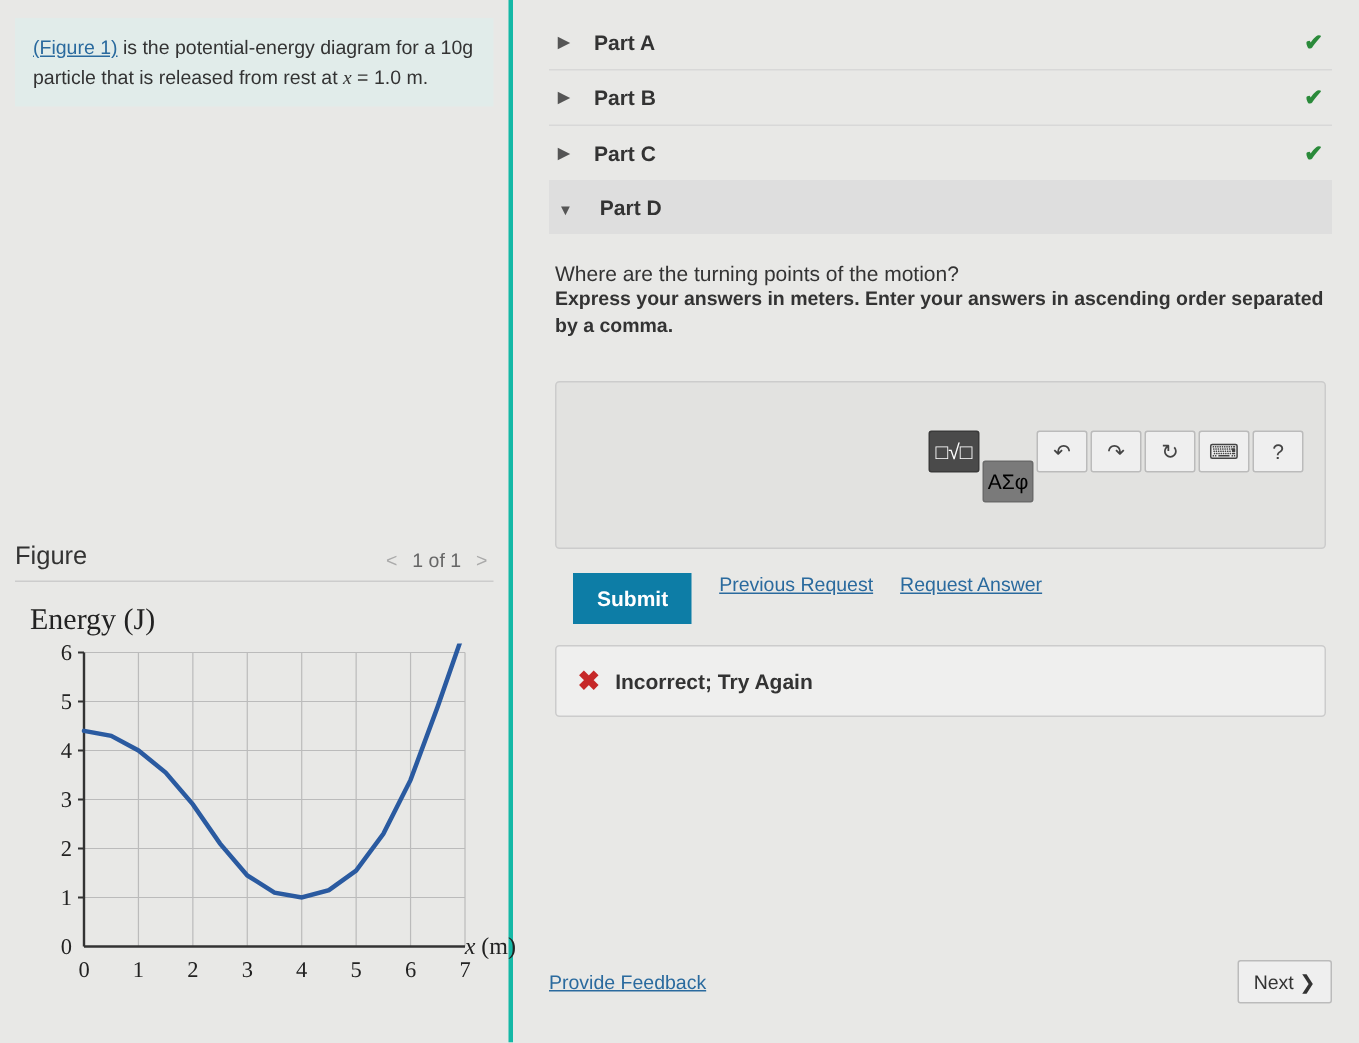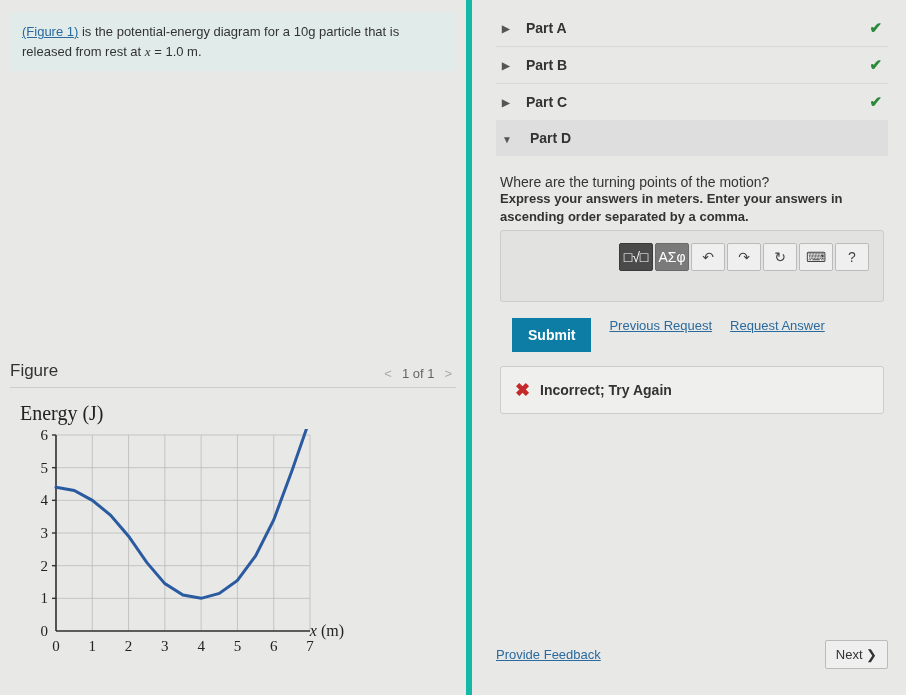--- a/index.html
+++ b/index.html
@@ -6,21 +6,21 @@
 body {
   font-family: Arial, Helvetica, sans-serif;
   background: #e8e8e6;
   width: 906px;
   height: 695px;
   overflow: hidden;
   font-size: 13px;
   color: #333;
 }
 .container { display: flex; height: 100%; }
-.left-panel { width: 472px; padding: 12px 10px; border-right: 6px solid #14b8a6; }
+.left-panel { width: 342px; padding: 12px 10px; border-right: 3px solid #14b8a6; }
 .right-panel { flex: 1; padding: 10px 18px 10px 24px; position: relative; }
 
 .problem-box {
   background: #e1ecea;
   padding: 10px 12px;
   line-height: 1.5;
   font-size: 13px;
 }
 .problem-box a { color: #2a6a9e; text-decoration: underline; }
 .italic { font-style: italic; font-family: Georgia, serif; }
@@ -40,36 +40,36 @@
   font-size: 14px; font-weight: bold; color: #333;
 }
 .part-row:first-child { border-top: none; }
 .part-row .tri { width: 12px; display: inline-block; color: #555; font-size: 10px; margin-right: 12px; }
 .check { position: absolute; right: 6px; color: #2a8a3a; font-size: 15px; font-weight: bold; }
 .part-open { background: #dedede; padding: 10px 6px; font-weight: bold; font-size:14px; }
 .part-open .tri { width:12px; display:inline-block; color:#555; font-size:10px; margin-right:12px; }
 
 .part-body { padding: 18px 4px 8px; }
 .question { font-size: 14px; color: #333; margin-bottom: 0; }
-.instruction { font-size: 13px; font-weight: bold; color: #333; margin-bottom: 4px; line-height:1.4; }
+.instruction { font-size: 13px; font-weight: bold; color: #333; margin-bottom: 28px; line-height:1.4; }
 
 .answer-area {
   background: #e2e2e0;
   border: 1px solid #ccc;
   border-radius: 3px;
   padding: 12px 14px 16px;
 }
 .toolbar-row { display: flex; justify-content: flex-end; margin-bottom: 14px; gap:2px; align-items:center; }
 .tool-btn {
   background: #efefef; border: 1px solid #bbb; border-radius: 2px;
   min-width: 34px; height: 28px; display: inline-flex; align-items:center;
   justify-content:center; font-size: 14px; color: #444; cursor:pointer;
 }
 .tool-btn.dark { background: #4a4a4a; color: #fff; border-color:#3a3a3a; }
-.tool-btn.dark2 { background: #7a7a7a; color: #ffffff; border-color:#6a6a6a; }
+.tool-btn.dark2 { background: #7a7a7a; color: #000000; border-color:#6a6a6a;margin-top:40px; }
 
 .input-row { display: flex; align-items: center; gap: 8px; }
 .var-label { font-style: italic; font-family: Georgia, serif; font-size: 14px; color:#333; }
 .answer-input {
   flex: 1; height: 34px; border: 1px solid #bbb; background: #d8d8d6;
   padding: 0 8px; font-size: 14px;
 }
 .unit { font-family: Georgia, serif; font-size: 14px; color:#444; }
 
 .submit-row { display:flex; align-items:flex-start; gap: 18px; margin-top: 16px; padding-left: 12px; }

